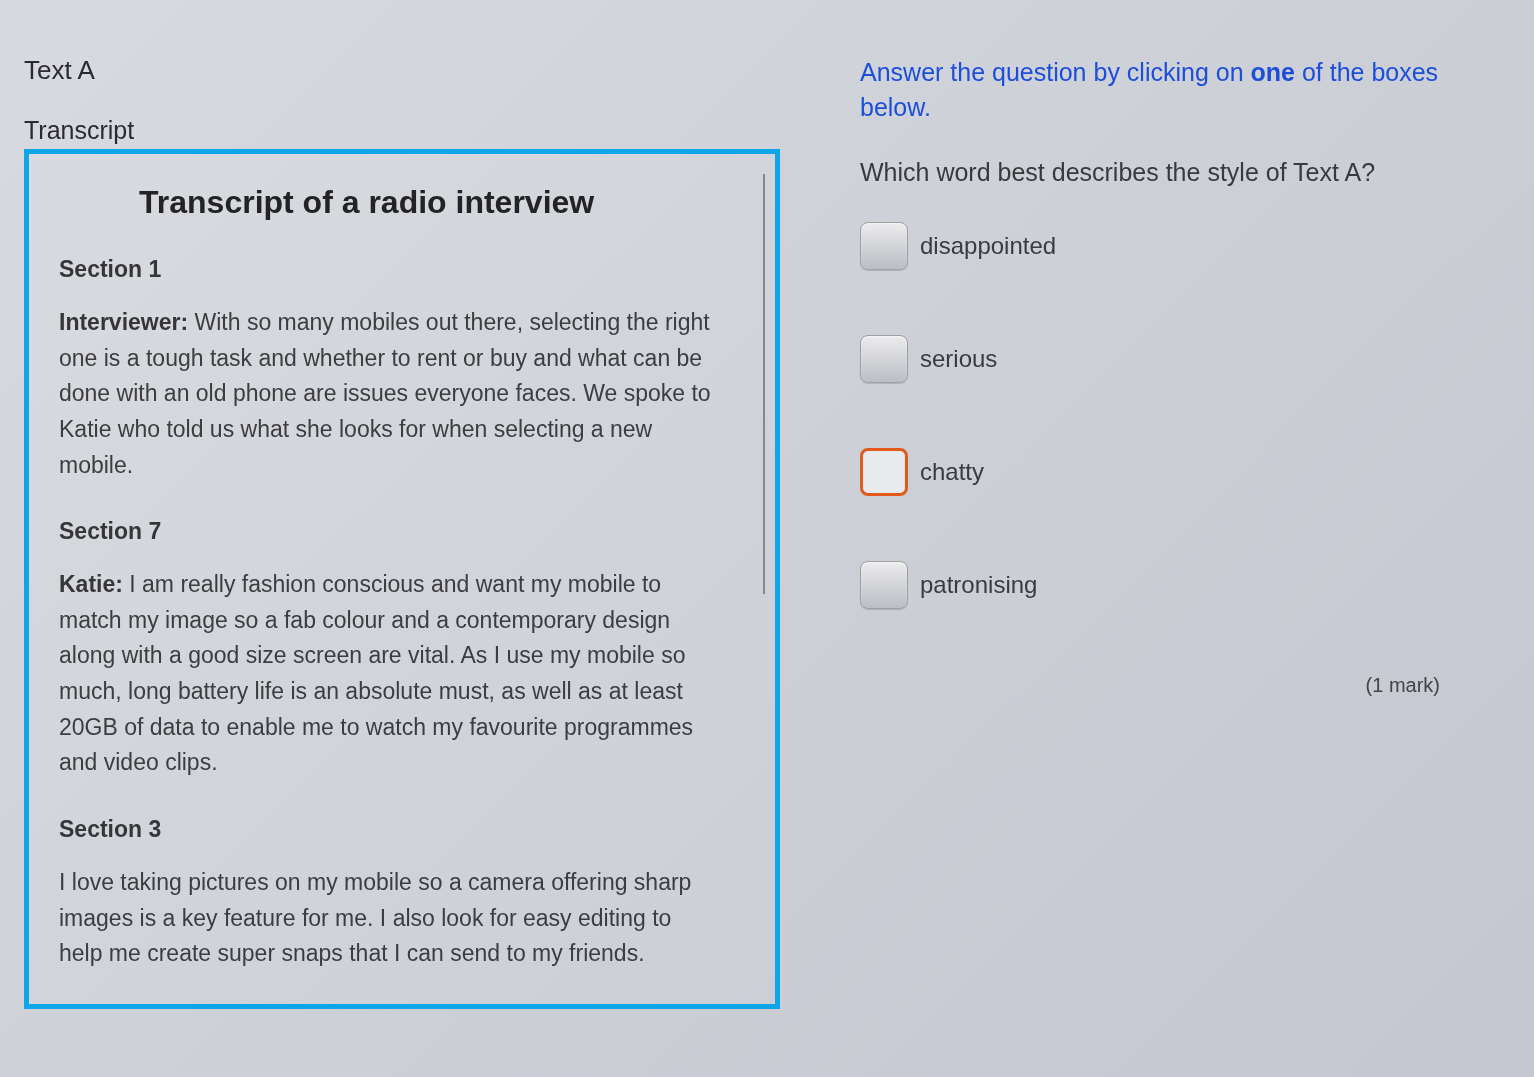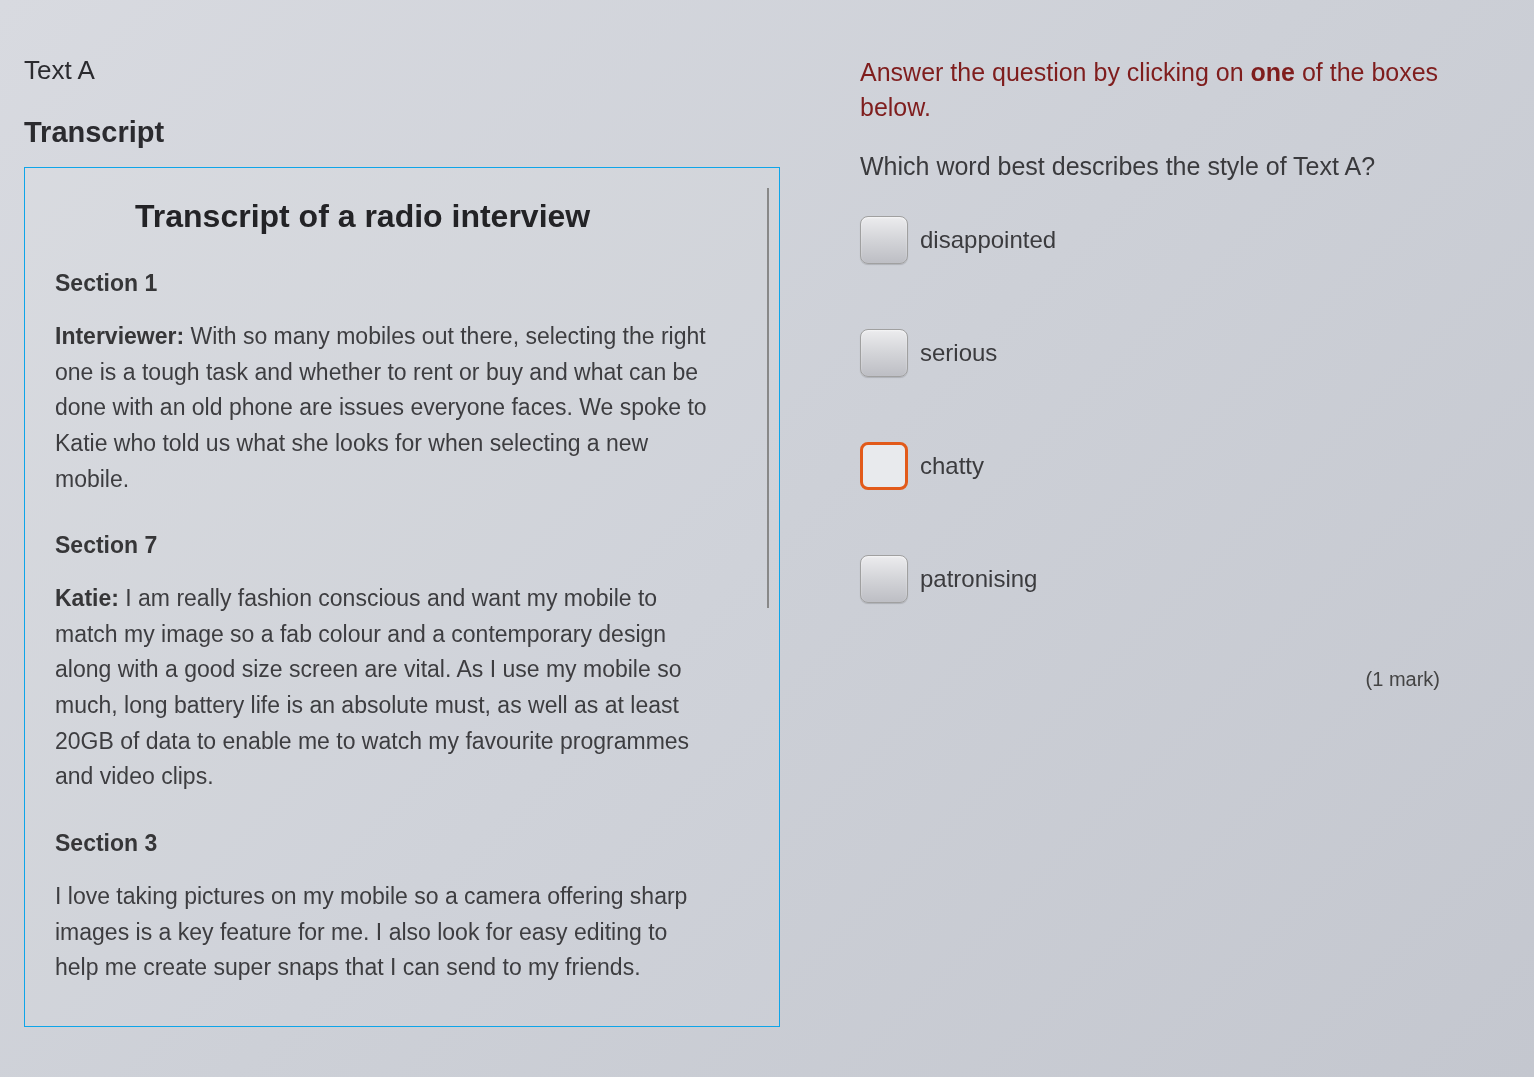--- a/index.html
+++ b/index.html
@@ -26,27 +26,27 @@
       padding: 55px 30px 0 60px;
       width: 670px;
     }
     .text-label {
       font-weight: normal;
       font-size: 26px;
       color: #2b2b2f;
       margin-bottom: 30px;
     }
     .subtitle {
-      font-weight: bold;
-      font-size: 29px;
+      font-weight: normal;
+      font-size: 25px;
       color: #2b2b2f;
-      margin-bottom: 18px;
+      margin-bottom: 4px;
     }
     .transcript-box {
-      border: 1px solid #0ea5e9;
+      border: 5px solid #0ea5e9;
       background: rgba(255,255,255,0.05);
       padding: 30px 30px 15px 30px;
       position: relative;
       height: 860px;
     }
     .scroll-indicator {
       position: absolute;
       top: 20px;
       right: 10px;
       width: 2px;
@@ -73,23 +73,23 @@
       margin-bottom: 35px;
       max-width: 660px;
     }
     .passage .speaker {
       font-weight: bold;
       color: #363638;
       text-align: right;
     }
     .instruction {
       font-size: 25px;
-      color: #7f1d1d;
+      color: #1d4ed8;
       line-height: 1.4;
-      margin-bottom: 24px;
+      margin-bottom: 30px;
     }
     .instruction strong {
       font-weight: bold;
     }
     .question {
       font-size: 25px;
       color: #3a3a3d;
       line-height: 1.4;
       margin-bottom: 32px;
     }

